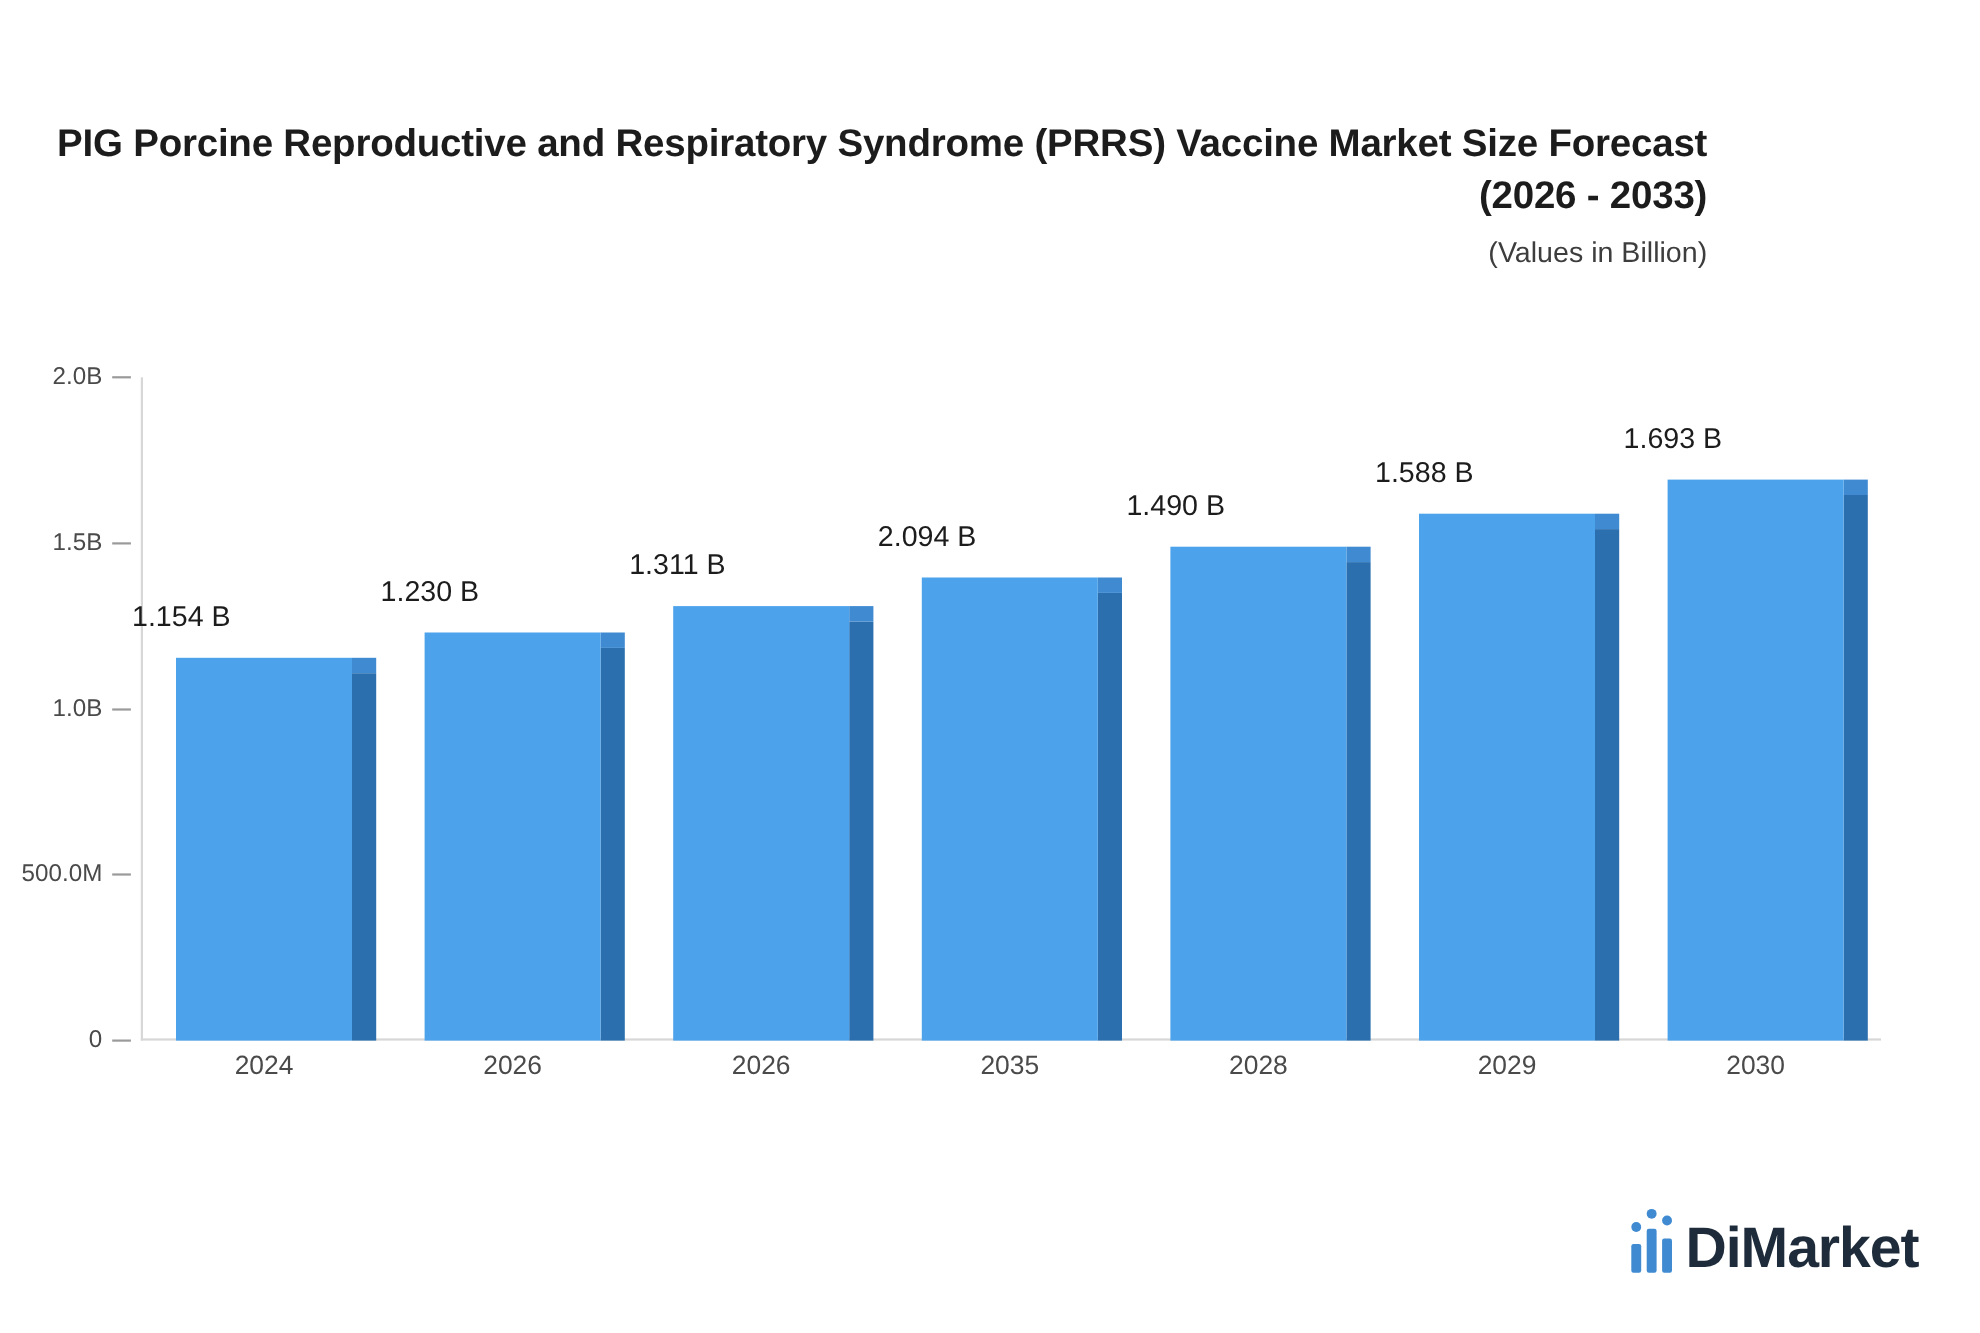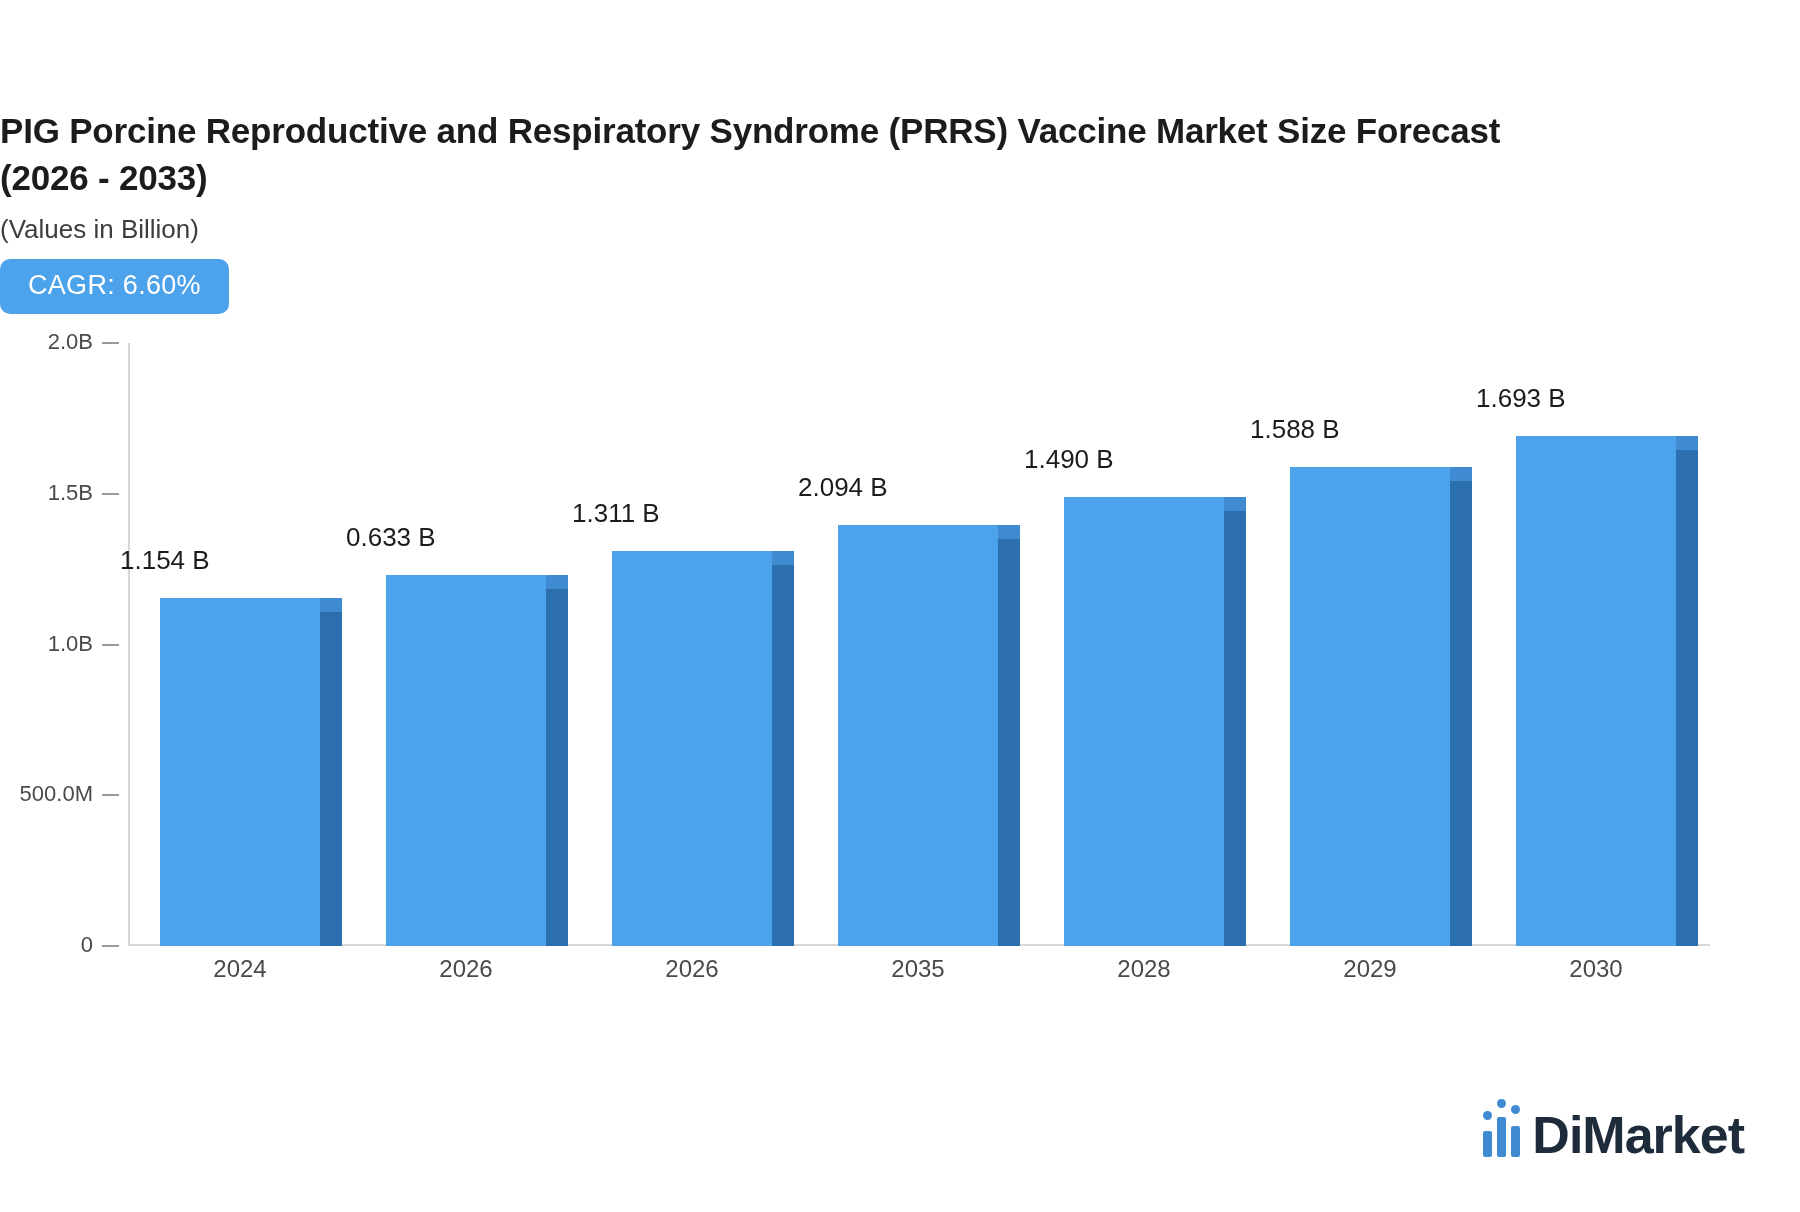--- a/index.html
+++ b/index.html
@@ -16,24 +16,24 @@
     position: relative;
     width: 1800px;
     height: 1212px;
     overflow: hidden;
     background: #ffffff;
   }
 
   
   .title-block {
     position: absolute;
-    left: 0;
+    left: 13px;
     top: 108px;
     width: 1539px;
-    text-align: left;
+    text-align: right;
   }
   .chart-title {
     font-size: 35px;
     font-weight: bold;
     color: #1c1c1c;
     line-height: 1.34;
     letter-spacing: -0.2px;
     max-width: 1620px;
     margin: 0 auto;
   }
@@ -179,21 +179,20 @@
   }
 </style>
 </head>
 <body>
 
 <div id="page">
 
   <div class="title-block">
     <div class="chart-title">PIG Porcine Reproductive and Respiratory Syndrome (PRRS) Vaccine Market Size Forecast (2026 - 2033)</div>
     <div class="chart-subtitle">(Values in Billion)</div>
-    <div><span class="cagr-badge">CAGR: 6.60%</span></div>
   </div>
 
   <div id="yticks">
       <div class="ytick-label" style="left: -17px; top: 932px;">0</div>
       <div class="ytick-dash" style="left: 102px; top: 945px;"></div>
       <div class="ytick-label" style="left: -17px; top: 781.25px;">500.0M</div>
       <div class="ytick-dash" style="left: 102px; top: 794.25px;"></div>
       <div class="ytick-label" style="left: -17px; top: 630.5px;">1.0B</div>
       <div class="ytick-dash" style="left: 102px; top: 643.5px;"></div>
       <div class="ytick-label" style="left: -17px; top: 479.75px;">1.5B</div>
@@ -210,21 +209,21 @@
           <div class="bar-side" style="left: 192px; width: 22px; height: 333.931px; background: rgb(44, 111, 174);"></div>
           <div class="bar-top" style="left: 192px; bottom: 333.931px; width: 22px; height: 14px;"></div>
           <div class="bar-front" style="left: 32px; width: 160px; height: 347.931px; background: rgb(77, 162, 236);"></div>
           <div class="bar-value" style="left: -8px; bottom: 369.931px;">1.154 B</div>
           <div class="xtick-label" style="left: 12px;">2024</div>
         </div>
         <div class="bar-slot" style="left: 226px; width: 226px;">
           <div class="bar-side" style="left: 192px; width: 22px; height: 356.845px; background: rgb(44, 111, 174);"></div>
           <div class="bar-top" style="left: 192px; bottom: 356.845px; width: 22px; height: 14px;"></div>
           <div class="bar-front" style="left: 32px; width: 160px; height: 370.845px; background: rgb(77, 162, 236);"></div>
-          <div class="bar-value" style="left: -8px; bottom: 392.845px;">0.633 B</div>
+          <div class="bar-value" style="left: -8px; bottom: 392.845px;">1.230 B</div>
           <div class="xtick-label" style="left: 12px;">2026</div>
         </div>
         <div class="bar-slot" style="left: 452px; width: 226px;">
           <div class="bar-side" style="left: 192px; width: 22px; height: 381.267px; background: rgb(44, 111, 174);"></div>
           <div class="bar-top" style="left: 192px; bottom: 381.267px; width: 22px; height: 14px;"></div>
           <div class="bar-front" style="left: 32px; width: 160px; height: 395.267px; background: rgb(77, 162, 236);"></div>
           <div class="bar-value" style="left: -8px; bottom: 417.267px;">1.311 B</div>
           <div class="xtick-label" style="left: 12px; text-align: center;">2026</div>
         </div>
         <div class="bar-slot" style="left: 678px; width: 226px;">

